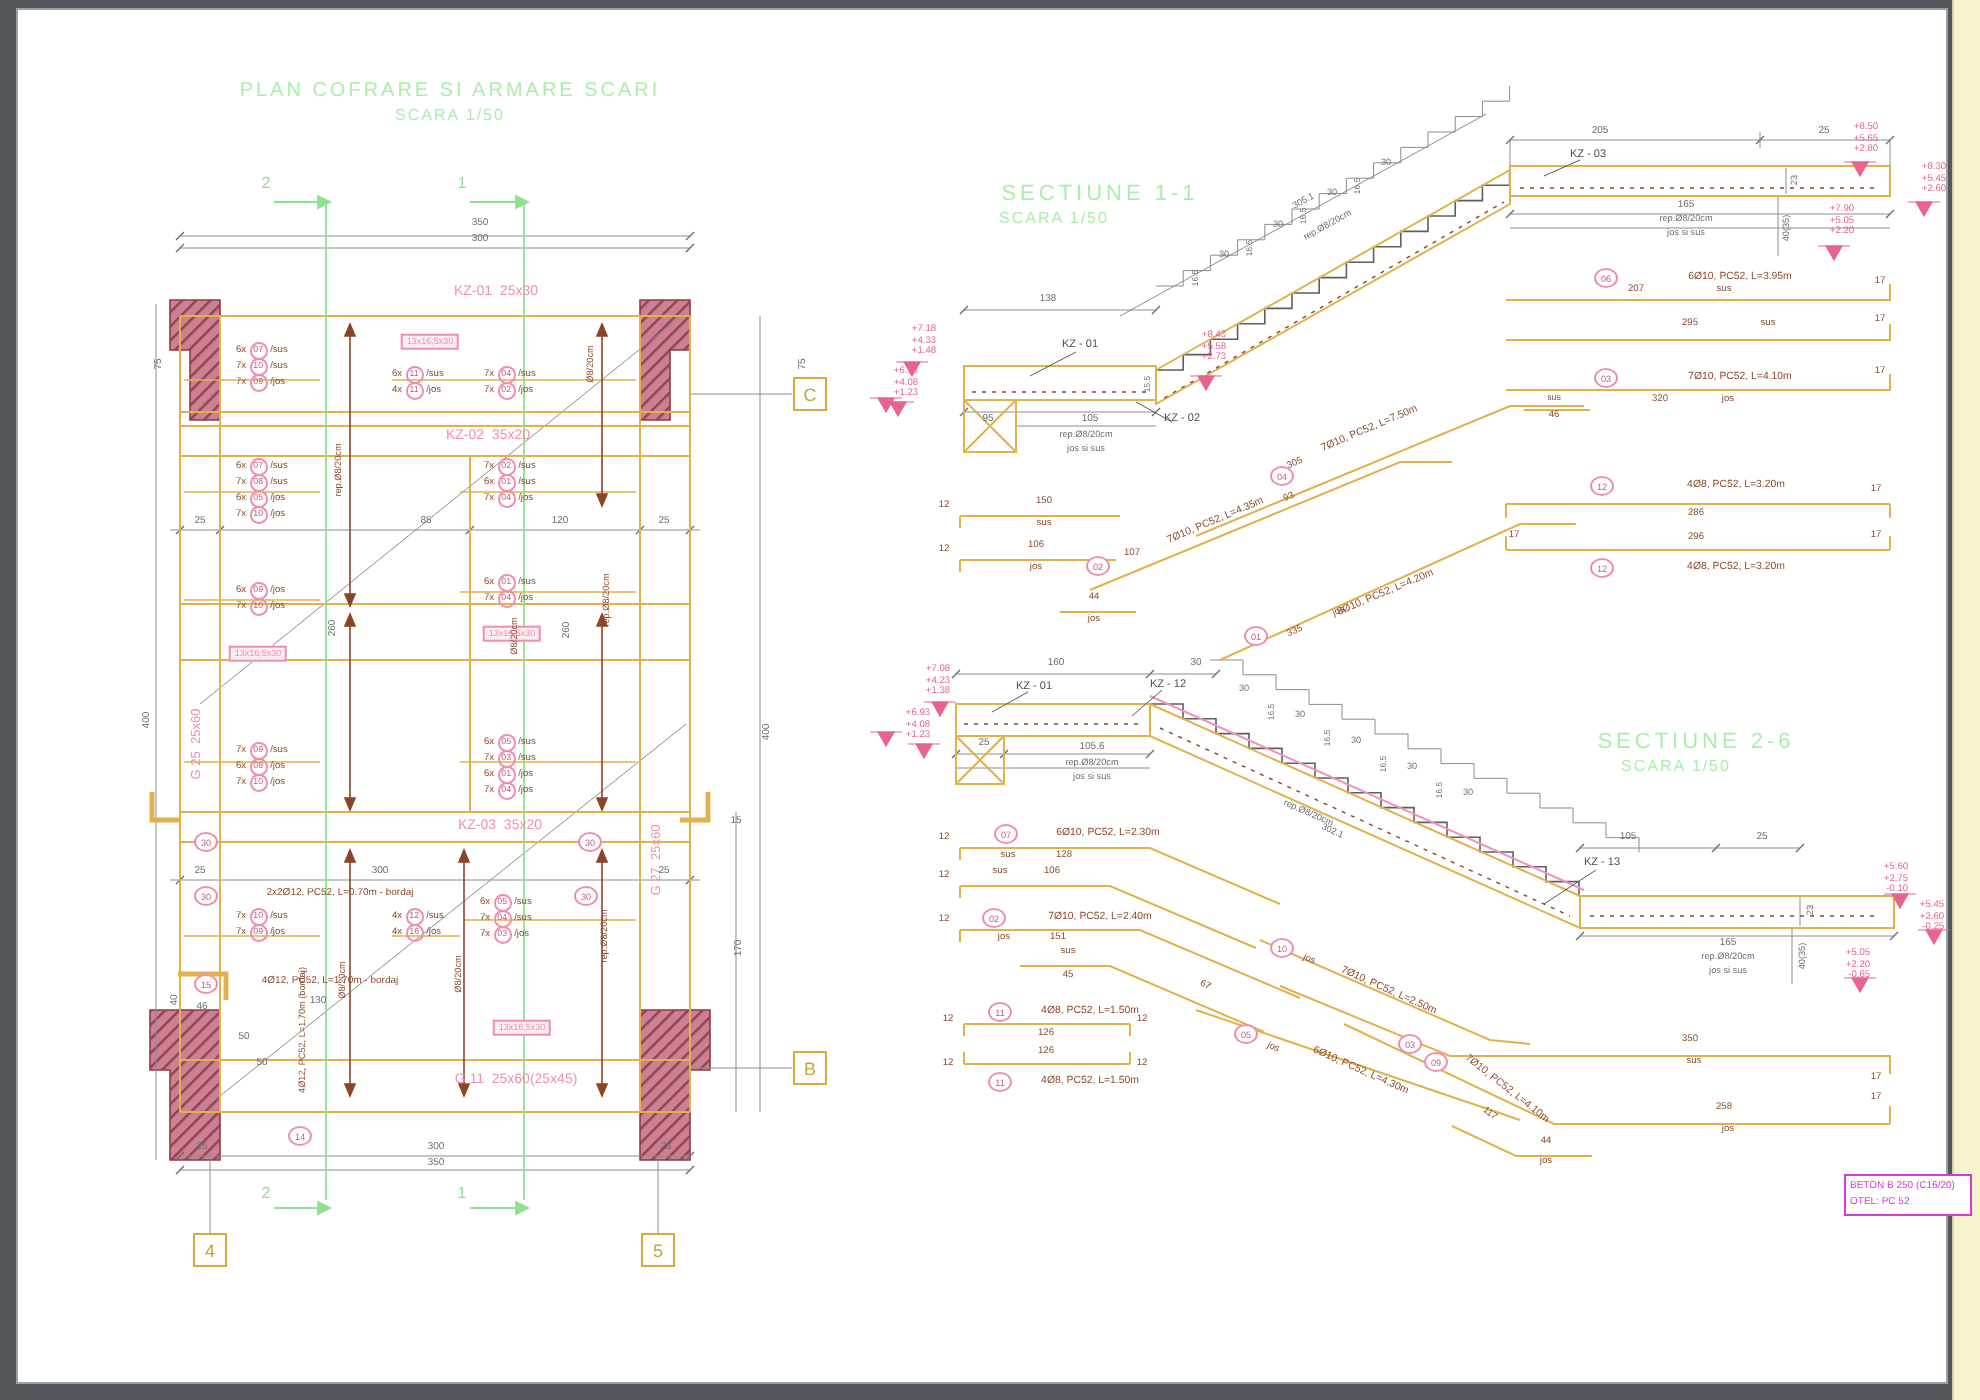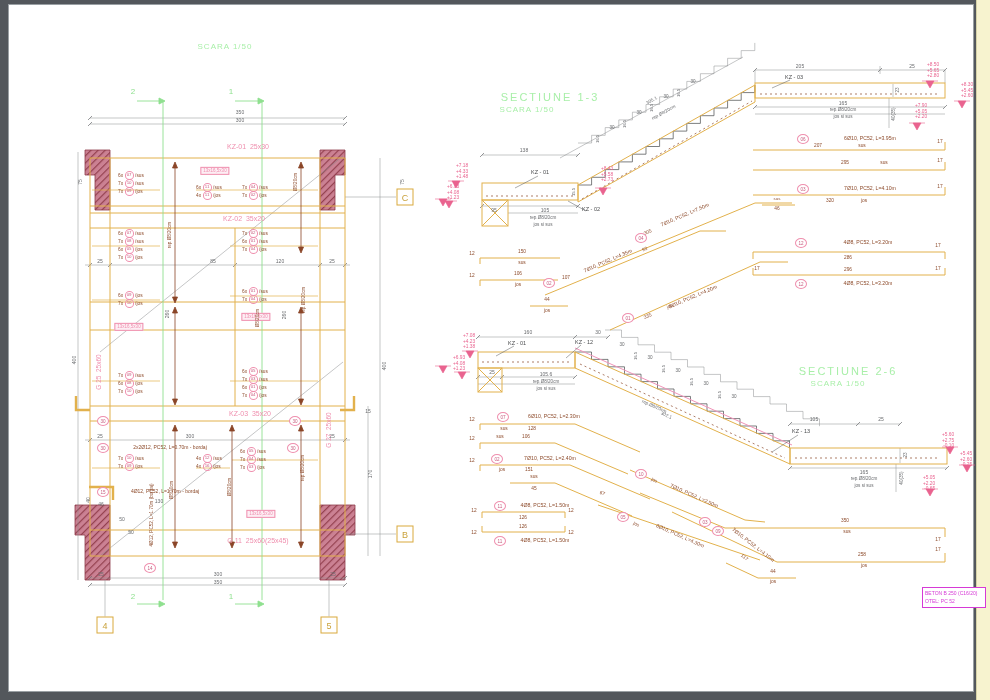--- a/index.html
+++ b/index.html
@@ -410,24 +410,25 @@
       <div class="row" style="left: 240px; top: 447px;"><span>6x</span><span class="circ">05</span><span>/sus</span></div>
       <div class="row" style="left: 240px; top: 455px;"><span>7x</span><span class="circ">04</span><span>/sus</span></div>
       <div class="row" style="left: 240px; top: 463px;"><span>7x</span><span class="circ">03</span><span>/jos</span></div>
       <div class="bubble" style="left: 105px; top: 625px;">4</div>
       <div class="bubble" style="left: 329px; top: 625px;">5</div>
       <div class="bubble" style="left: 405px; top: 197px;">C</div>
       <div class="bubble" style="left: 405px; top: 534px;">B</div>
     </div>
 
 <div class="titleblock">
+  <div class="l1">PLAN COFRARE SI ARMARE SCARI</div>
   <div class="l3">SCARA 1/50</div>
 </div>
 
-<div class="sec-title" style="left:550px;top:97px">SECTIUNE 1-3</div>
+<div class="sec-title" style="left:550px;top:97px">SECTIUNE 1-1</div>
 <div class="sec-scale" style="left:527px;top:109px">SCARA 1/50</div>
 <div class="sec-title" style="left:848px;top:371px">SECTIUNE 2-6</div>
 <div class="sec-scale" style="left:838px;top:383px">SCARA 1/50</div>
 
 <div class="matnote">
   <div>BETON B 250 (C16/20)</div>
   <div>OTEL: PC 52</div>
 </div>
 
 </div>

